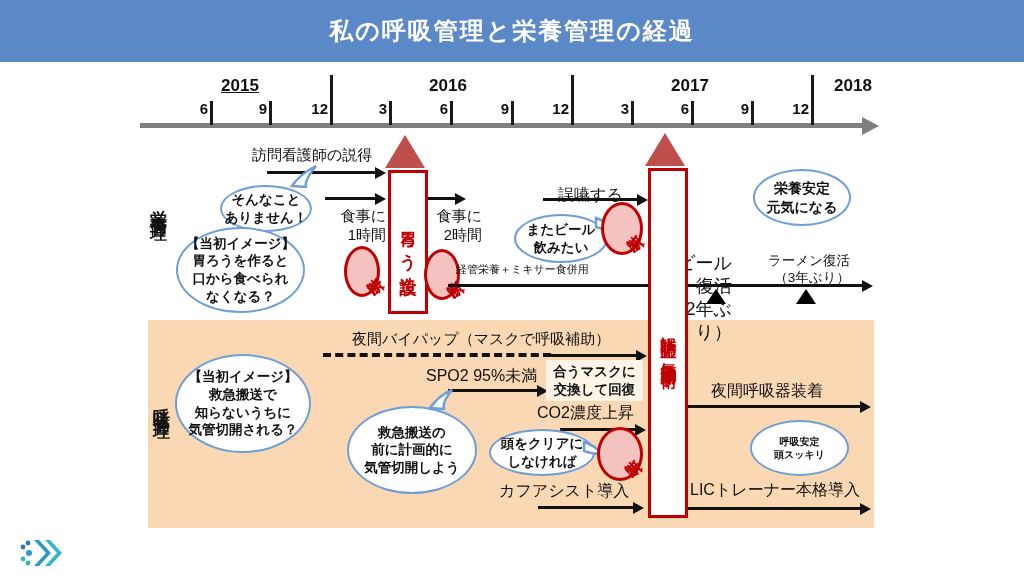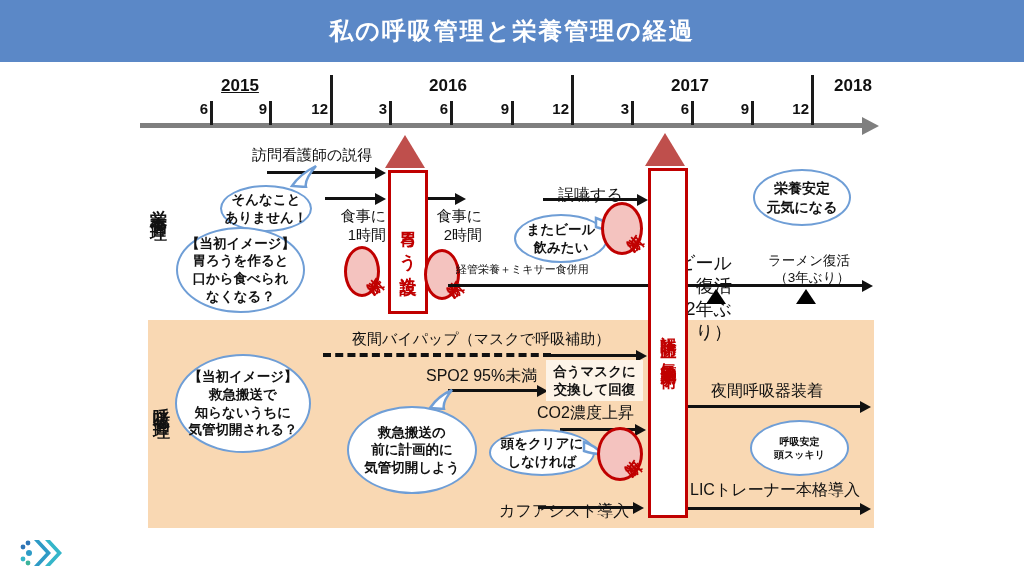--- a/index.html
+++ b/index.html
@@ -189,21 +189,21 @@
 
   <div class="bubble" style="left:489px;top:429px;width:102px;height:43px;">頭をクリアに
 しなければ</div>
   <svg class="tail" style="left:582px;top:438px;" width="22" height="20">
     <path d="M2 4 Q14 8 20 16 Q10 16 2 13 Z" fill="#fff" stroke="#6f9ed6" stroke-width="2.5"></path>
   </svg>
   <div class="stamp" style="left:597px;top:427px;width:40px;height:48px;">
     <span>決断</span>
   </div>
 
-  <div class="txt" style="left:499px;top:481px;font-size:16px;margin-top:20px;">カフアシスト導入</div>
+  <div class="txt" style="left:499px;top:481px;font-size:16px;">カフアシスト導入</div>
   <div class="arr" style="left:538px;top:506px;width:95px;"></div>
 
   <div class="redtri" style="left:645px;top:133px;"></div>
   <div class="redbox" style="left:648px;top:168px;width:34px;height:344px;">
     <span class="vtxt" style="font-size:16px;">誤嚥防止＋気管切開手術</span>
   </div>
 
   <div class="txt" style="left:711px;top:381px;font-size:16px;">夜間呼吸器装着</div>
   <div class="arr" style="left:688px;top:405px;width:172px;"></div>
 

